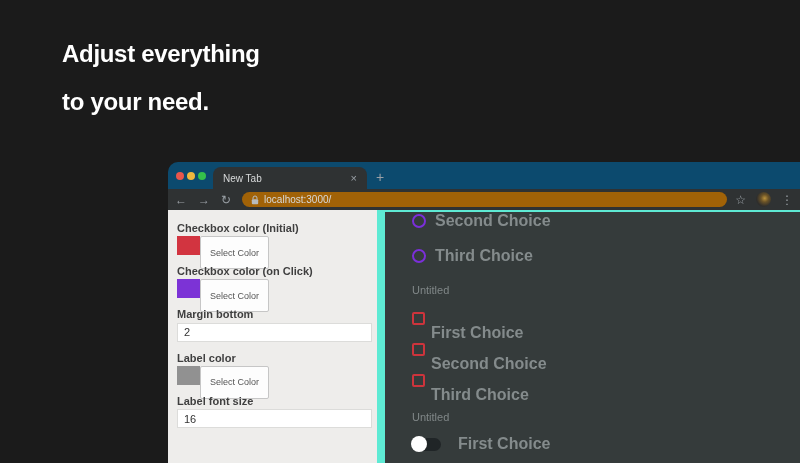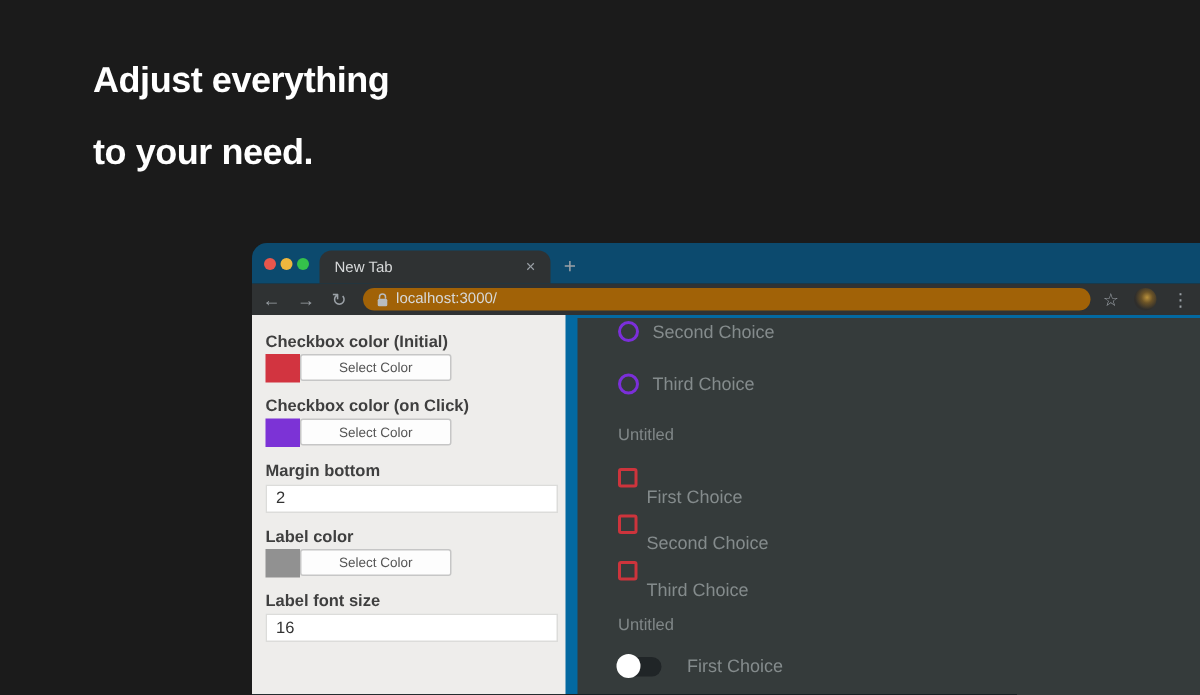--- a/index.html
+++ b/index.html
@@ -33,34 +33,34 @@
   .addressbar { flex:1; height:15px; background:#a16207; border-radius:8px;
                 display:flex; align-items:center; padding:0 9px; margin-right:8px; }
   .url { color:#d7d9da; font-size:10px; margin-left:5px; }
   .right-icons { display:flex; align-items:center; gap:10px; }
   .star { color:#9aa0a6; font-size:12px; line-height:1; }
   .avatar { width:15px; height:15px; border-radius:50%;
             background:radial-gradient(circle at 58% 42%, #b9913c 0%, #6b5327 30%, #2f2e2c 65%); }
   .menu-dots { color:#9aa0a6; font-size:12px; line-height:1; letter-spacing:0; }
 
   
-  .content { display:flex; height:253px; background:#0369a1; }
+  .content { display:flex; height:253px; background:#5eead4; }
   .settings { width:209px; height:100%; background:#eeedeb; padding:12px 0 0 9px; }
   .field { margin-bottom:10px; }
   .field-label { font-size:11px; line-height:13px; font-weight:bold; color:#3f3f3f; margin-bottom:1px; }
   .color-row { display:flex; height:19px; margin-top:1px; }
   .swatch { width:23px; height:19px; }
-  .select-color { height:18px; font-family:"Liberation Sans", sans-serif; font-size:9px; color:#555;
-                  background:#fdfdfd; border:1px solid #c6c6c6; border-radius:2px; padding:0 25px; }
+  .select-color { height:33px; font-family:"Liberation Sans", sans-serif; font-size:9px; color:#555;
+                  background:#fdfdfd; border:1px solid #c6c6c6; border-radius:2px; padding:0 9px; }
   .text-input { width:195px; height:19px; border:1px solid #dcdcda; background:#ffffff;
                 font-family:"Liberation Sans", sans-serif; font-size:11px; color:#333; padding:0 6px; }
 
   .preview { flex:1; background:#353b3b; margin:2px 0 0 8px; padding:2px 0 0 27px;
              color:#848b8c; position:relative; }
-  .opt-label { font-size:12px; color:#848b8c; }
+  .opt-label { font-size:16px; color:#848b8c;font-weight:bold; }
   .radio-row { display:flex; align-items:center; height:14px; margin-bottom:21px; }
   .radio-circle { width:14px; height:14px; border:2px solid #7b2fd9; border-radius:50%;
                   margin-right:9px; flex:none; }
   .group-title { font-size:11px; color:#808788; height:12px; line-height:12px; }
   .gt1 { margin-top:19px; }
   .cb-row { position:relative; height:14px; margin-bottom:17px; }
   .cb-row.first { margin-top:16px; }
   .cb-square { position:absolute; left:0; top:0; width:13px; height:13px;
                border:2px solid #cd343c; border-radius:2px; }
   .cb-label { position:absolute; left:19px; top:12px; white-space:nowrap; }

